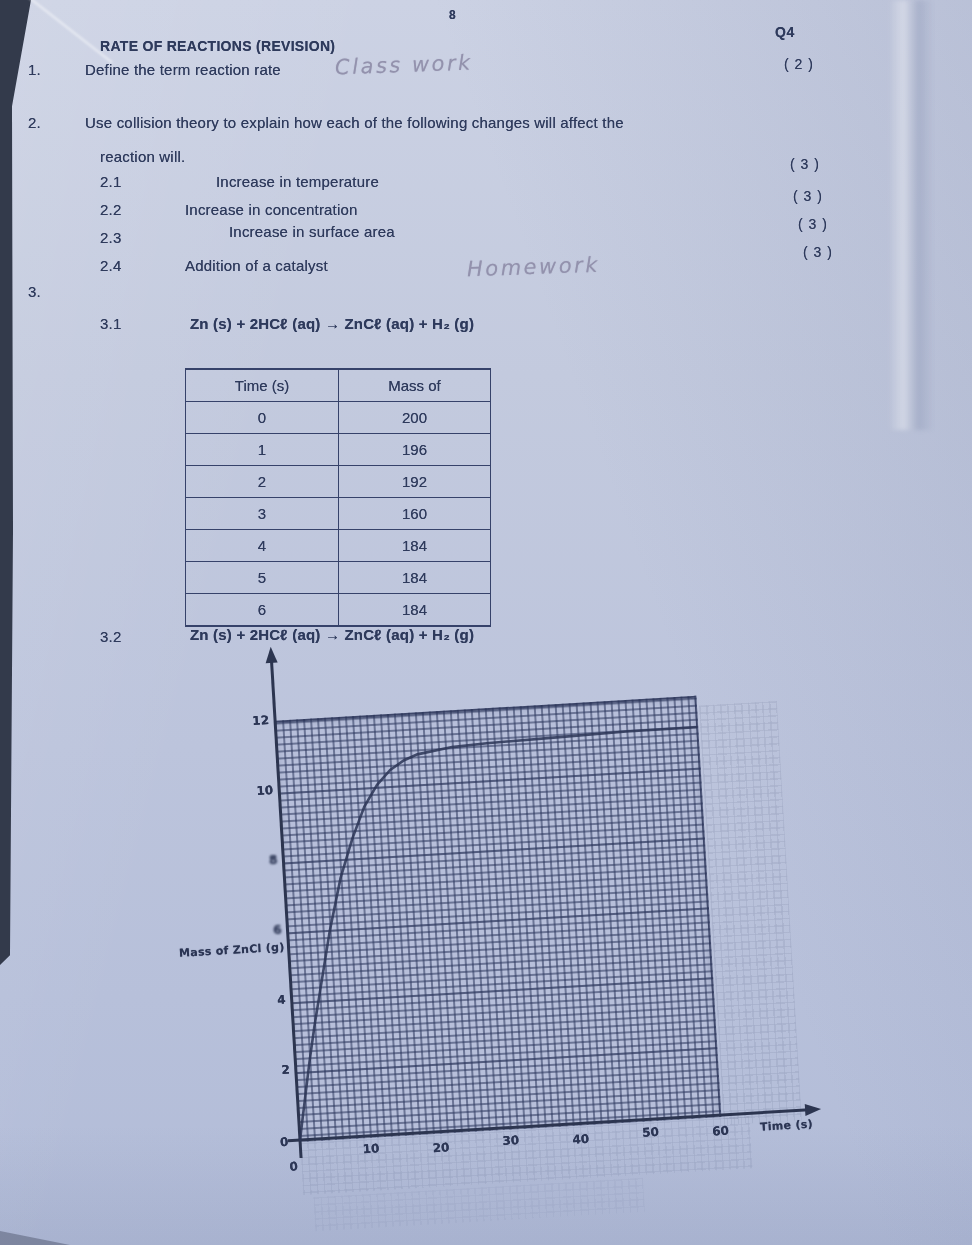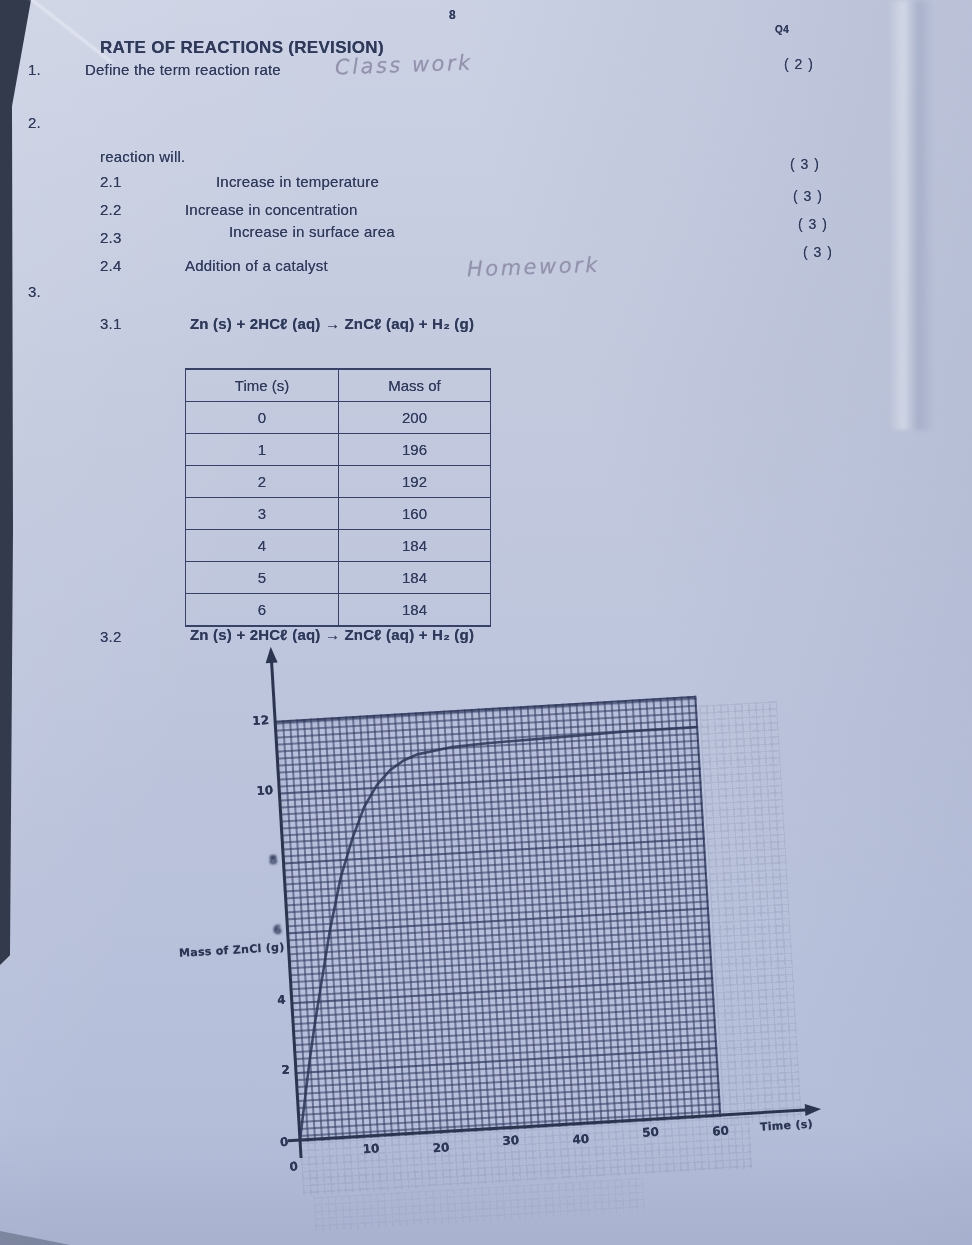--- a/index.html
+++ b/index.html
@@ -93,29 +93,30 @@
     position:absolute;font-family:"DejaVu Sans", sans-serif;font-weight:bold;
     font-size:11px;color:#2b3554;letter-spacing:.3px;text-shadow:0 0 .7px rgba(43,53,84,.7);
   }
 </style>
 </head>
 <body>
 
 <div class="paper">
 
   <div class="abs ink bold" style="left:449px;top:8px;font-size:12px;">8</div>
-  <div class="abs ink bold" style="left:775px;top:24px;font-size:10px;letter-spacing:.5px;">Q4</div>
-  <div class="abs ink bold" style="left:100px;top:38px;font-size:17px;letter-spacing:.3px;">RATE OF REACTIONS (REVISION)</div>
+  <div class="abs ink bold" style="left:775px;top:24px;font-size:14px;letter-spacing:.5px;">Q4</div>
+  <div class="abs ink bold" style="left:100px;top:38px;font-size:14px;letter-spacing:.3px;">RATE OF REACTIONS (REVISION)</div>
 
   <div class="abs ink printed" style="left:28px;top:61px;">1.</div>
   <div class="abs ink printed" style="left:85px;top:61px;">Define the term reaction rate</div>
   <div class="abs hand" style="left:335px;top:53px;transform:rotate(-2deg);">Class work</div>
   <div class="abs ink marks" style="left:784px;top:56px;">( 2 )</div>
 
   <div class="abs ink printed" style="left:28px;top:114px;">2.</div>
+  <div class="abs ink printed" style="left:85px;top:114px;">Use collision theory to explain how each of the following changes will affect the</div>
   <div class="abs ink printed" style="left:100px;top:148px;">reaction will.</div>
 
   <div class="abs ink marks" style="left:790px;top:156px;">( 3 )</div>
   <div class="abs ink printed" style="left:100px;top:173px;">2.1</div>
   <div class="abs ink printed" style="left:185px;top:173px;margin-left:31px;">Increase in temperature</div>
 
   <div class="abs ink marks" style="left:793px;top:188px;">( 3 )</div>
   <div class="abs ink printed" style="left:100px;top:201px;">2.2</div>
   <div class="abs ink printed" style="left:185px;top:201px;">Increase in concentration</div>
 

